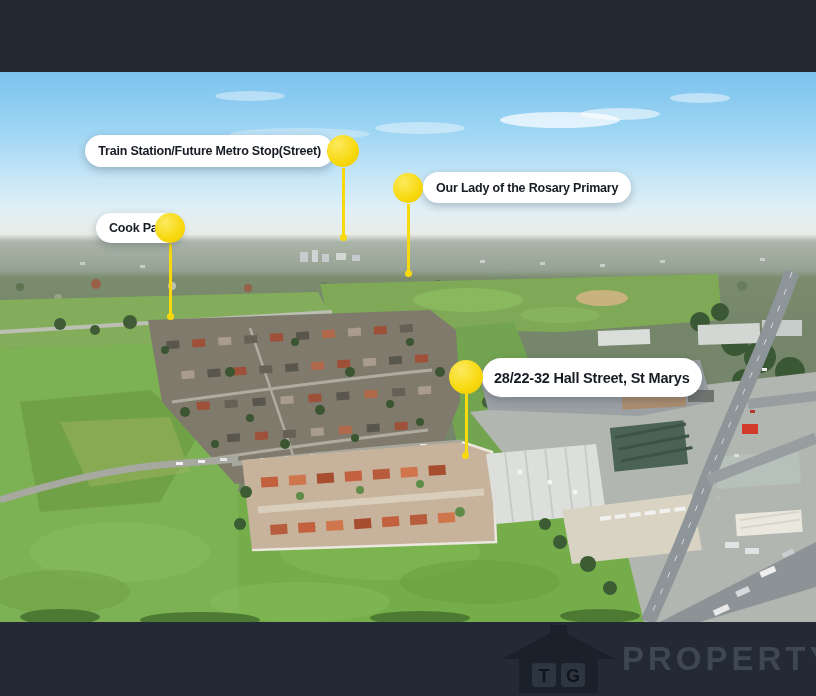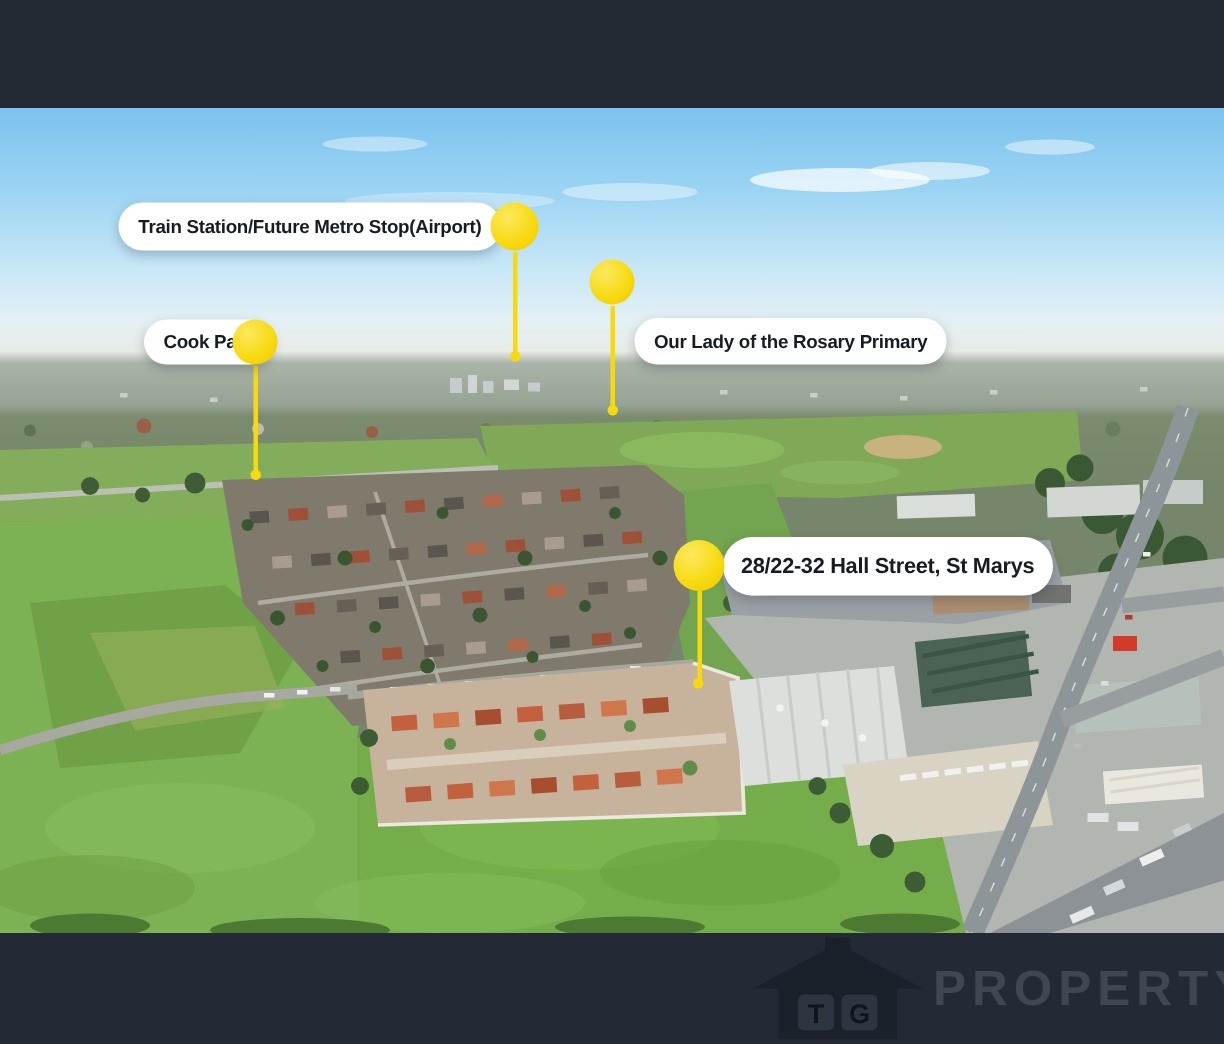--- a/index.html
+++ b/index.html
@@ -328,28 +328,28 @@
         <ellipse cx="420" cy="546" rx="50" ry="7" fill="#4c7a33"></ellipse>
           <ellipse cx="600" cy="544" rx="40" ry="7" fill="#4c7a33"></ellipse>
         <circle cx="560" cy="470" r="7" fill="#3c5c33"></circle>
           <circle cx="588" cy="492" r="8" fill="#3c5c33"></circle>
         <circle cx="610" cy="516" r="7" fill="#3c5c33"></circle>
           <circle cx="545" cy="452" r="6" fill="#3c5c33"></circle>
       </g>
     </svg>
 
     <div>
-      <div class="map-label" style="right:482px;top:63px;height:32px;">Train Station/Future Metro Stop(Airport)</div>
+      <div class="map-label" style="right:482px;top:63px;height:32px;">Train Station/Future Metro Stop(Street)</div>
       <div class="pin-stem" style="left:341.5px;top:96px;height:68px;"></div>
       <div class="pin-dot" style="left:339.5px;top:161.5px;"></div>
       <div class="pin-circle" style="left:327px;top:63px;width:32px;height:32px;"></div>
     </div>
 
     <div>
-      <div class="map-label" style="left:423px;top:100px;height:31px;margin-top:40px;">Our Lady of the Rosary Primary</div>
+      <div class="map-label" style="left:423px;top:100px;height:31px;">Our Lady of the Rosary Primary</div>
       <div class="pin-stem" style="left:406.5px;top:132px;height:68px;"></div>
       <div class="pin-dot" style="left:404.5px;top:197.5px;"></div>
       <div class="pin-circle" style="left:393px;top:101px;width:30px;height:30px;"></div>
     </div>
 
     <div>
       <div class="map-label" style="right:634px;top:141px;height:30px;">Cook Park</div>
       <div class="pin-stem" style="left:168.5px;top:172px;height:72px;"></div>
       <div class="pin-dot" style="left:166.5px;top:240.5px;"></div>
       <div class="pin-circle" style="left:155px;top:141px;width:30px;height:30px;"></div>

